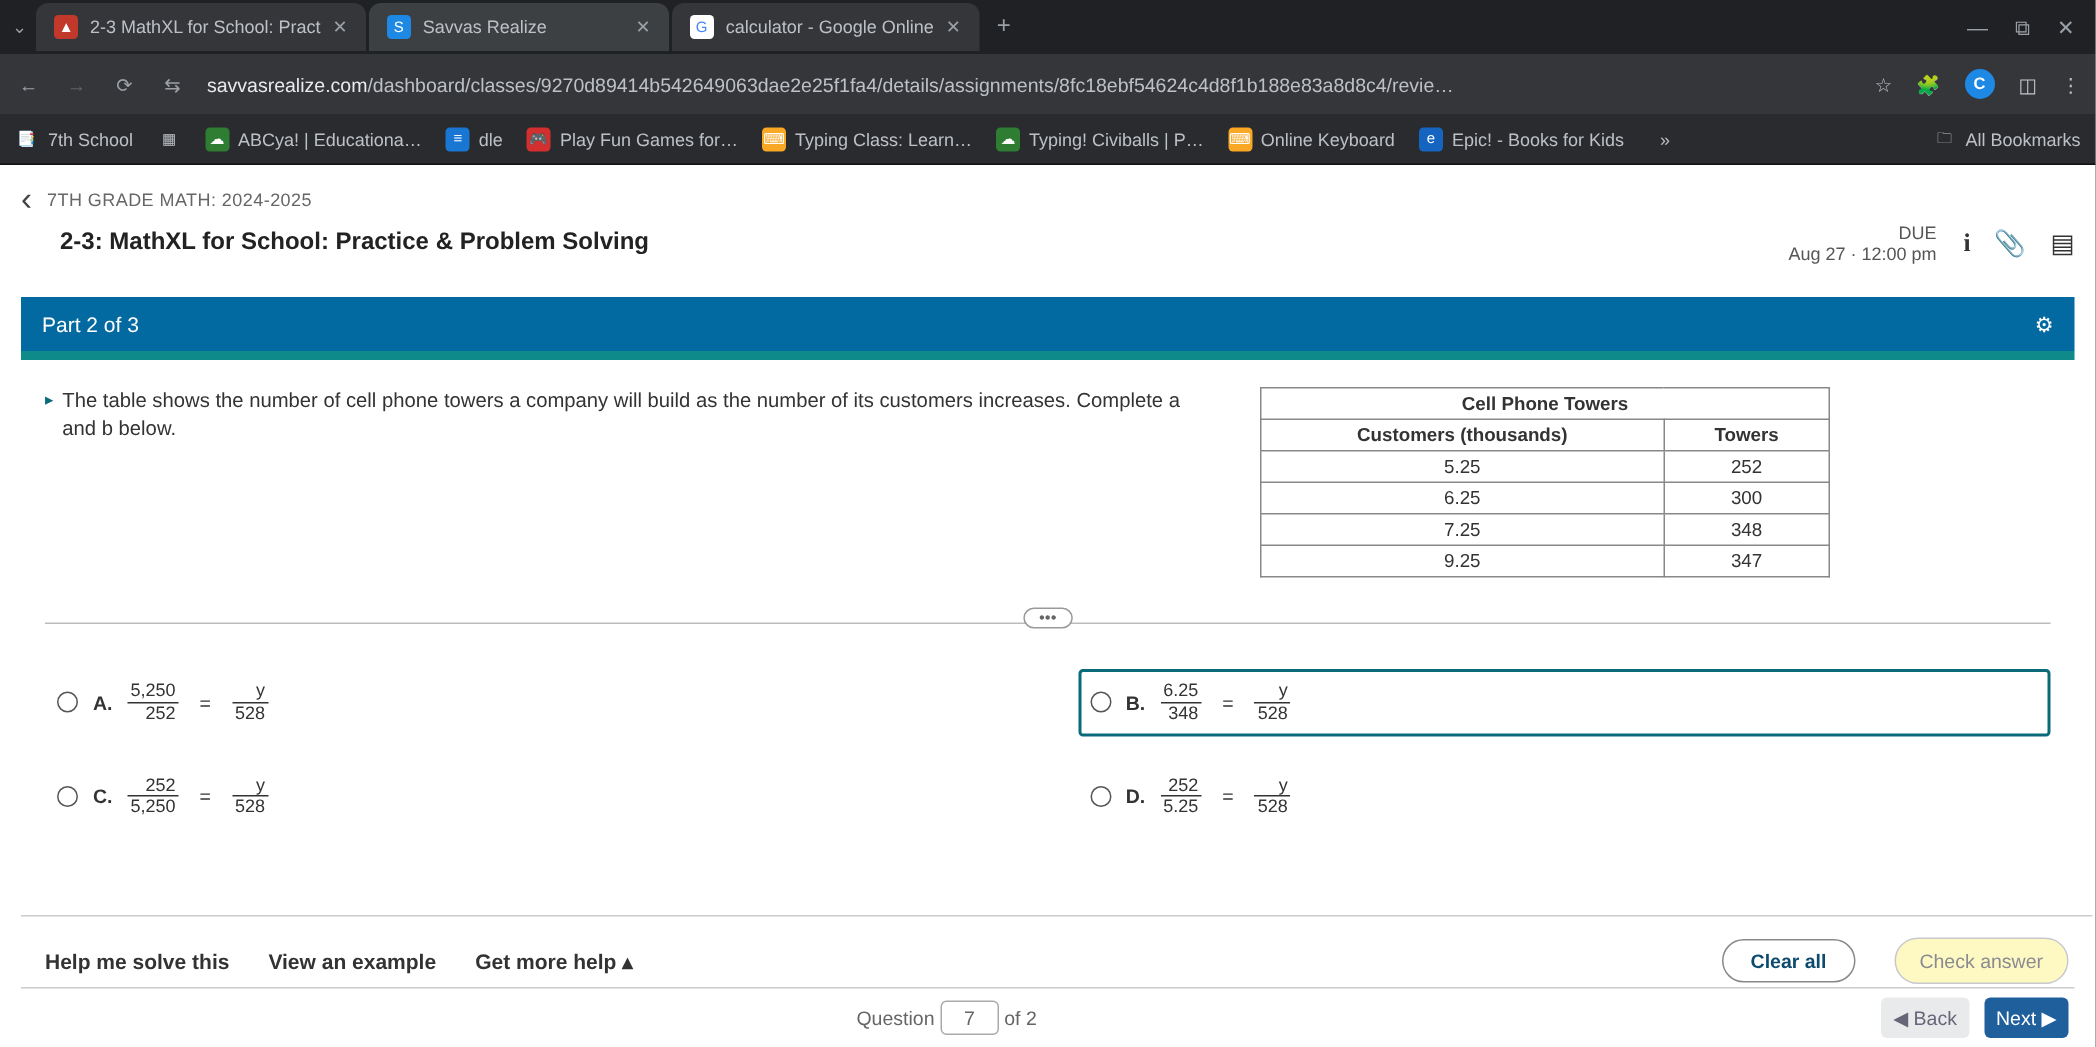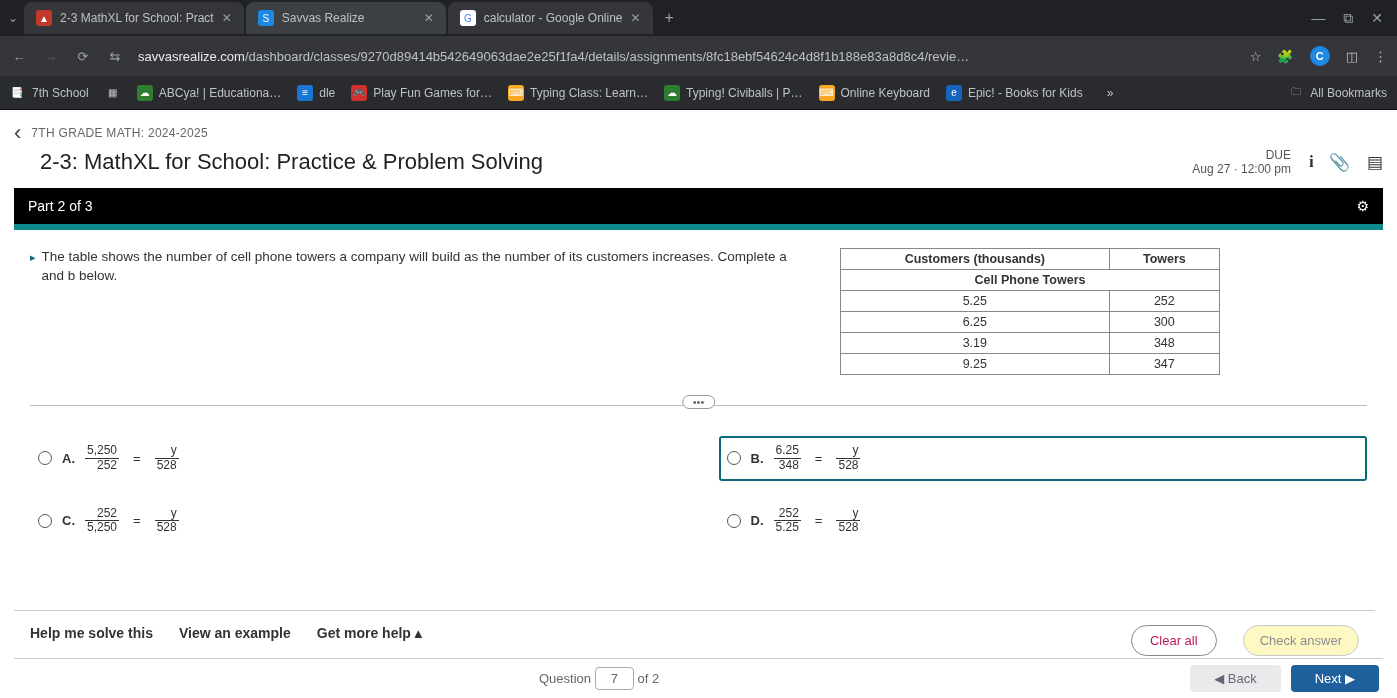--- a/index.html
+++ b/index.html
@@ -17,51 +17,51 @@
 .url-text .domain{color:#e8eaed}
 .right-icons{display:flex;gap:16px;align-items:center}
 .bm-bar{height:34px;background:#2a2b2e;display:flex;align-items:center;padding:0 10px;gap:16px;color:#bdc1c6;font-size:12px;border-bottom:1px solid #111}
 .bm-item{display:flex;align-items:center;gap:6px;white-space:nowrap}
 .bm-item .fav{width:16px;height:16px;border-radius:3px;display:flex;align-items:center;justify-content:center;font-size:10px}
 .content{background:#fff;height:calc(698px - 36px - 40px - 34px);position:relative;color:#333}
 .crumb-row{display:flex;align-items:center;padding:10px 14px 2px}
 .crumb-row .back{font-size:22px;color:#444;margin-right:10px}
 .crumb-text{font-size:12px;color:#666;letter-spacing:.3px}
 .title-row{display:flex;align-items:center;padding:0 14px 10px}
-.title-row h1{font-size:22px;font-weight:400;color:#222}
+.title-row h1{font-size:16px;font-weight:700;color:#222}
 .due{margin-left:auto;text-align:right;font-size:12px;color:#555}
 .title-icons{display:flex;gap:16px;margin-left:18px;color:#333;font-size:17px}
-.part-bar{background:#000000;color:#fff;margin:2px 14px 0;padding:10px 14px;font-size:14px;display:flex;align-items:center}
+.part-bar{background:#0369a1;color:#fff;margin:12px 14px 0;padding:10px 14px;font-size:14px;display:flex;align-items:center}
 .part-bar .gear{margin-left:auto}
 .teal-strip{height:6px;background:#0f8a8a;margin:0 14px 18px}
 .qbody{padding:0 30px}
 .qtop{display:flex;gap:30px;align-items:flex-start}
 .qtext{font-size:13.5px;color:#333;max-width:780px;line-height:1.4;display:flex}
 .qpointer{color:#0b6a7a;margin-right:6px;font-size:11px;margin-top:2px}
 .dtable{border-collapse:collapse;font-size:12.5px;min-width:380px}
 .dtable th,.dtable td{border:1px solid #888;padding:3px 12px;text-align:center}
 .dtable th{font-weight:700;background:#fff}
 .divider{border:none;border-top:1px solid #bbb;margin:30px 0 4px;position:relative}
 .dots{position:absolute;left:50%;top:-10px;transform:translateX(-50%);background:#fff;border:1px solid #999;border-radius:10px;padding:0 10px;font-size:11px;color:#666;cursor:pointer}
 .choices{display:grid;grid-template-columns:1fr 1fr;gap:18px 40px;margin-top:30px;font-size:13px}
 .choice{display:flex;align-items:center;gap:10px;padding:6px;border:2px solid transparent;border-radius:3px}
 .choice.selected{border-color:#0b6a7a}
 .radio{width:14px;height:14px;border:1.5px solid #555;border-radius:50%}
 .frac{display:inline-block;text-align:right;vertical-align:middle;font-size:12px;line-height:1.15}
 .frac .num{border-bottom:1px solid #333;padding:0 2px}
 .frac .den{padding:0 2px}
 .eq{margin:0 4px}
-.helpbar{position:absolute;bottom:42px;left:14px;right:22px;border-top:1px solid #ccc;padding:14px 16px 0;display:flex;gap:26px;font-size:14px}
+.helpbar{position:absolute;bottom:42px;left:14px;right:2px;border-top:1px solid #ccc;padding:14px 16px 0;display:flex;align-items:center;gap:26px;font-size:14px}
 .helpbar .hl{font-weight:700;color:#333}
-.helpbar .btn{margin-left:auto;border:1.5px solid #888;border-radius:18px;padding:6px 18px;background:#fff;font-weight:400;color:#be185d;font-size:13px}
+.helpbar .btn{margin-left:auto;border:1.5px solid #888;border-radius:18px;padding:6px 18px;background:#fff;font-weight:700;color:#0c4a6e;font-size:13px}
 .helpbar .chk{background:#fef9c3;border:1px solid #c8c9cc;color:#8a8b90;border-radius:18px;padding:7px 16px;font-size:13px}
 .navbar{position:absolute;bottom:0;left:14px;right:14px;height:40px;border-top:1px solid #ccc;display:flex;align-items:center;justify-content:flex-end;gap:10px;font-size:13px;color:#666;padding:0 4px}
 .navbar .qlabel{margin-right:auto;margin-left:auto}
 .navbar .pill{border:1px solid #aaa;border-radius:4px;padding:3px 15px;background:#fff}
-.navbtn{background:#1f5f9c;color:#fff;border-radius:4px;padding:6px 24px;display:flex;align-items:center;gap:6px;font-size:13px}
+.navbtn{background:#1f5f9c;color:#fff;border-radius:4px;padding:6px 8px;display:flex;align-items:center;gap:6px;font-size:13px}
 .navbtn.back{background:#e9eaec;color:#667}
 .circ{width:20px;height:20px;border-radius:50%;background:#1e88e5;color:#fff;display:inline-flex;align-items:center;justify-content:center;font-size:11px;font-weight:700}
 </style>
 </head>
 <body>
 
 <div class="tab-strip">
   <span style="margin-right:6px;color:#9aa0a6">⌄</span>
   <div class="tab">
     <span class="favicon" style="background:#c0392b;color:#fff">▲</span>
@@ -174,36 +174,36 @@
 
   <div class="qbody">
     <div class="qtop">
       <div class="qtext">
         <span class="qpointer">▸</span>
         <span>The table shows the number of cell phone towers a company will build as the number of its customers increases. Complete a and b below.</span>
       </div>
       <table class="dtable">
         <tbody>
             <tr>
+              <th colspan="2">Cell Phone Towers</th>
+            </tr>
+        <tr>
           <th>Customers (thousands)</th>
           <th>Towers</th>
         </tr>
         <tr>
-              <th colspan="2">Cell Phone Towers</th>
-            </tr>
-        <tr>
               <td>5.25</td>
               <td>252</td>
             </tr>
         <tr>
               <td>6.25</td>
               <td>300</td>
             </tr>
         <tr>
-              <td>3.19</td>
+              <td>7.25</td>
               <td>348</td>
             </tr>
         <tr>
               <td>9.25</td>
               <td>347</td>
             </tr>
       </tbody>
         </table>
     </div>
 

